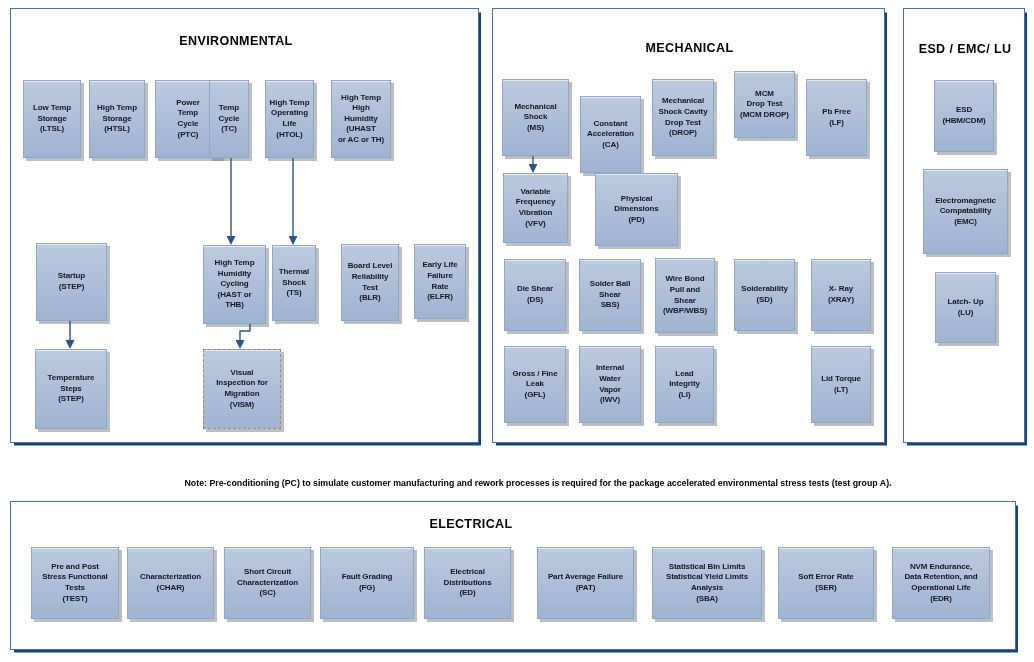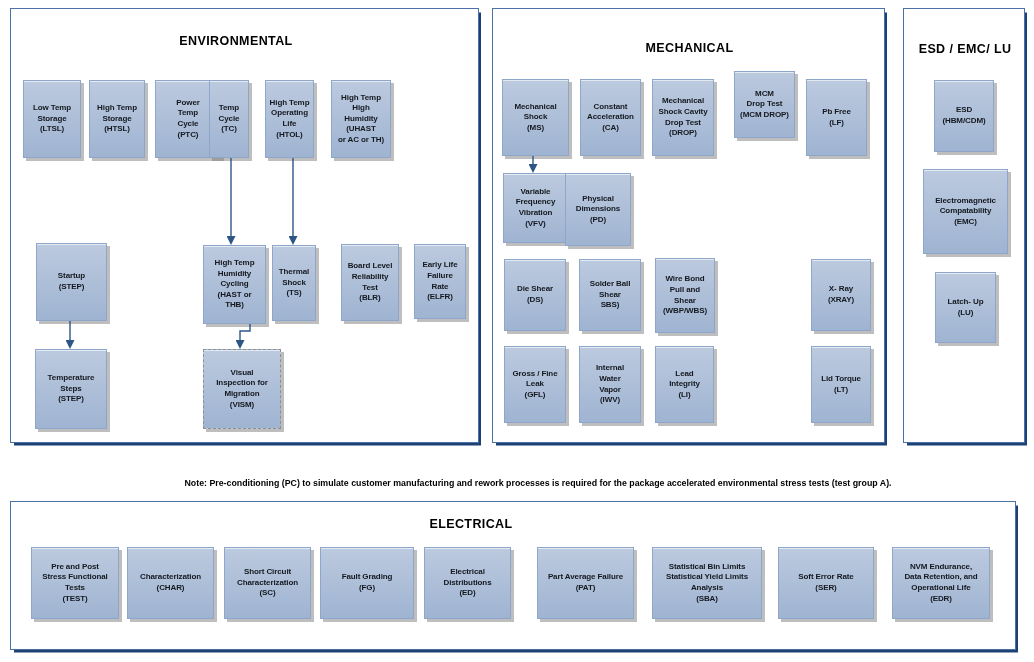--- a/index.html
+++ b/index.html
@@ -93,50 +93,52 @@
 Migration
 (VISM)</div>
   </div>
 
   <div class="panel" style="left:492px;top:8px;width:393px;height:435px">
     <div class="panel-title" style="left:0;top:32px;width:393px">MECHANICAL</div>
 
     <div class="box" style="left:9px;top:70px;width:67px;height:77px">Mechanical
 Shock
 (MS)</div>
-    <div class="box" style="left:87px;top:70px;width:61px;height:77px">Constant
+    <div class="box" style="left:87px;top:87px;width:61px;height:77px">Constant
 Acceleration
 (CA)</div>
     <div class="box" style="left:159px;top:70px;width:62px;height:77px">Mechanical
 Shock Cavity
 Drop Test
 (DROP)</div>
     <div class="box" style="left:241px;top:62px;width:61px;height:67px">MCM
 Drop Test
 (MCM DROP)</div>
     <div class="box" style="left:313px;top:70px;width:61px;height:77px">Pb Free
 (LF)</div>
 
     <div class="box" style="left:10px;top:164px;width:65px;height:70px">Variable
 Frequency
 Vibration
 (VFV)</div>
-    <div class="box" style="left:72px;top:164px;width:66px;height:73px">Physical
+    <div class="box" style="left:102px;top:164px;width:83px;height:73px">Physical
 Dimensions
 (PD)</div>
 
     <div class="box" style="left:11px;top:250px;width:62px;height:72px">Die Shear
 (DS)</div>
     <div class="box" style="left:86px;top:250px;width:62px;height:72px">Solder Ball
 Shear
 SBS)</div>
     <div class="box" style="left:162px;top:249px;width:60px;height:75px">Wire Bond
 Pull and
 Shear
 (WBP/WBS)</div>
+    <div class="box" style="left:241px;top:250px;width:61px;height:72px">Solderability
+(SD)</div>
     <div class="box" style="left:318px;top:250px;width:60px;height:72px">X- Ray
 (XRAY)</div>
 
     <div class="box" style="left:11px;top:337px;width:62px;height:77px">Gross / Fine
 Leak
 (GFL)</div>
     <div class="box" style="left:86px;top:337px;width:62px;height:77px">Internal
 Water
 Vapor
 (IWV)</div>

